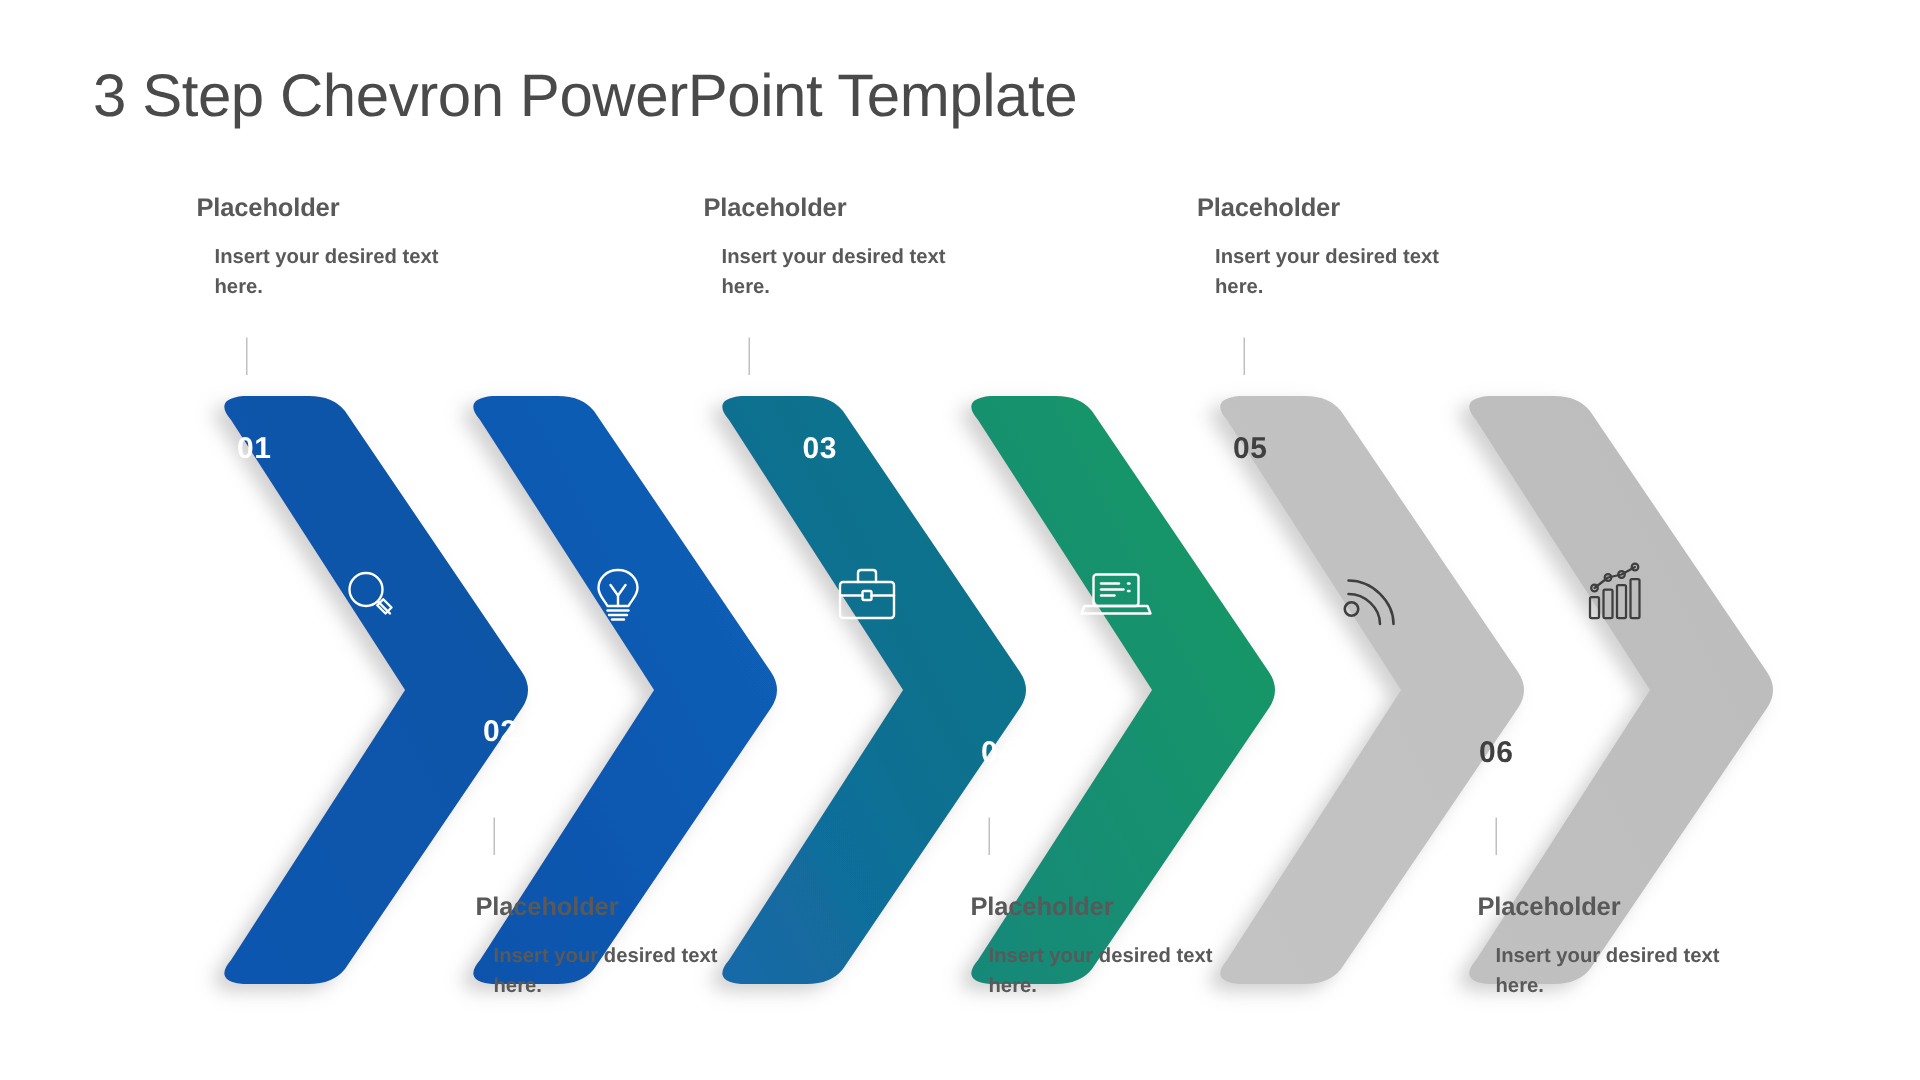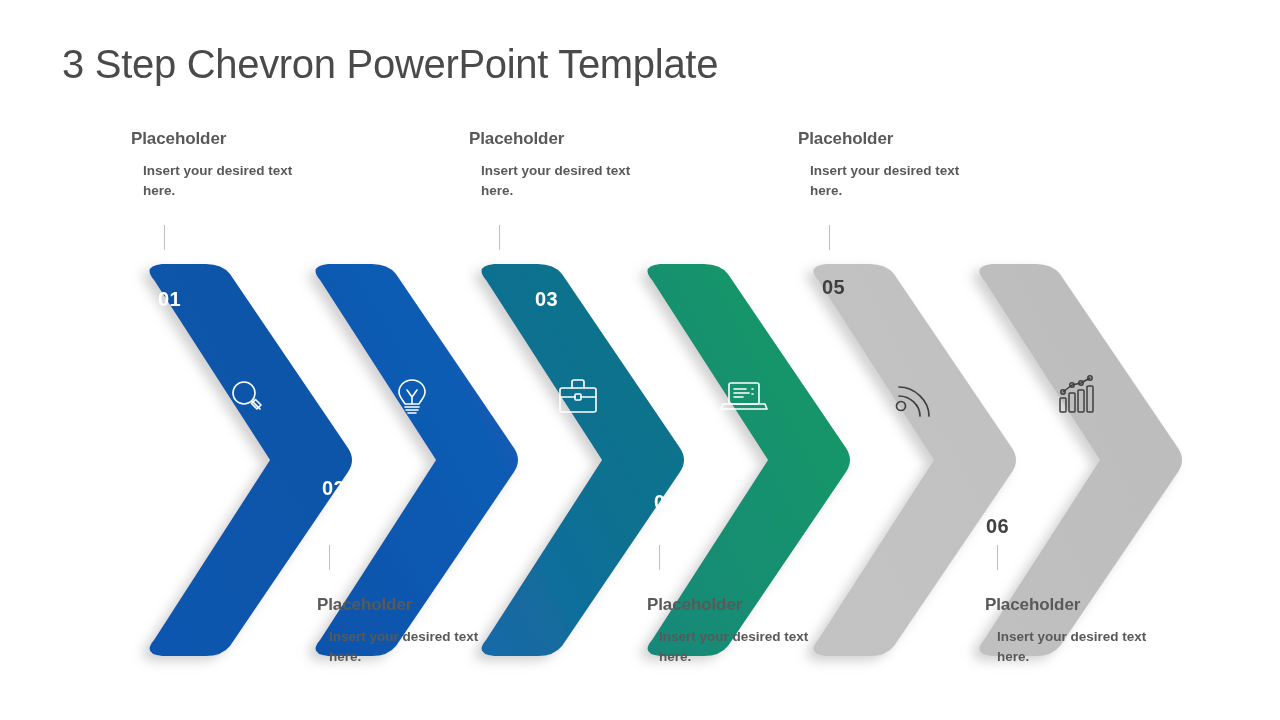--- a/index.html
+++ b/index.html
@@ -210,22 +210,22 @@
       <circle cx="5" cy="-13" r="2.2"></circle>
       <circle cx="14" cy="-18" r="2.2"></circle>
     </g>
   </svg>
 </div>
 
 <div class="chev-num num-light" style="left:158px; top:288px;">01</div>
 <div class="chev-num num-light" style="left:322px; top:477px;">02</div>
 <div class="chev-num num-light" style="left:490px; top:288px;margin-left:45px;">03</div>
 <div class="chev-num num-light" style="left:654px; top:491px;">04</div>
-<div class="chev-num num-dark" style="left:822px; top:276px;text-align:right;">05</div>
-<div class="chev-num num-dark" style="left:986px; top:515px;text-align:center;">06</div>
+<div class="chev-num num-dark" style="left:822px; top:288px;text-align:right;">05</div>
+<div class="chev-num num-dark" style="left:986px; top:491px;text-align:center;">06</div>
 
 <div class="connector" style="left:164px; top:225px; height:25px;"></div>
 <div class="connector" style="left:329px; top:545px; height:25px;"></div>
 <div class="connector" style="left:499px; top:225px; height:25px;"></div>
 <div class="connector" style="left:659px; top:545px; height:25px;"></div>
 <div class="connector" style="left:829px; top:225px; height:25px;"></div>
 <div class="connector" style="left:997px; top:545px; height:25px;"></div>
 
 <div class="text-block" style="left:131px; top:129px;">
   <p class="tb-heading">Placeholder</p>

